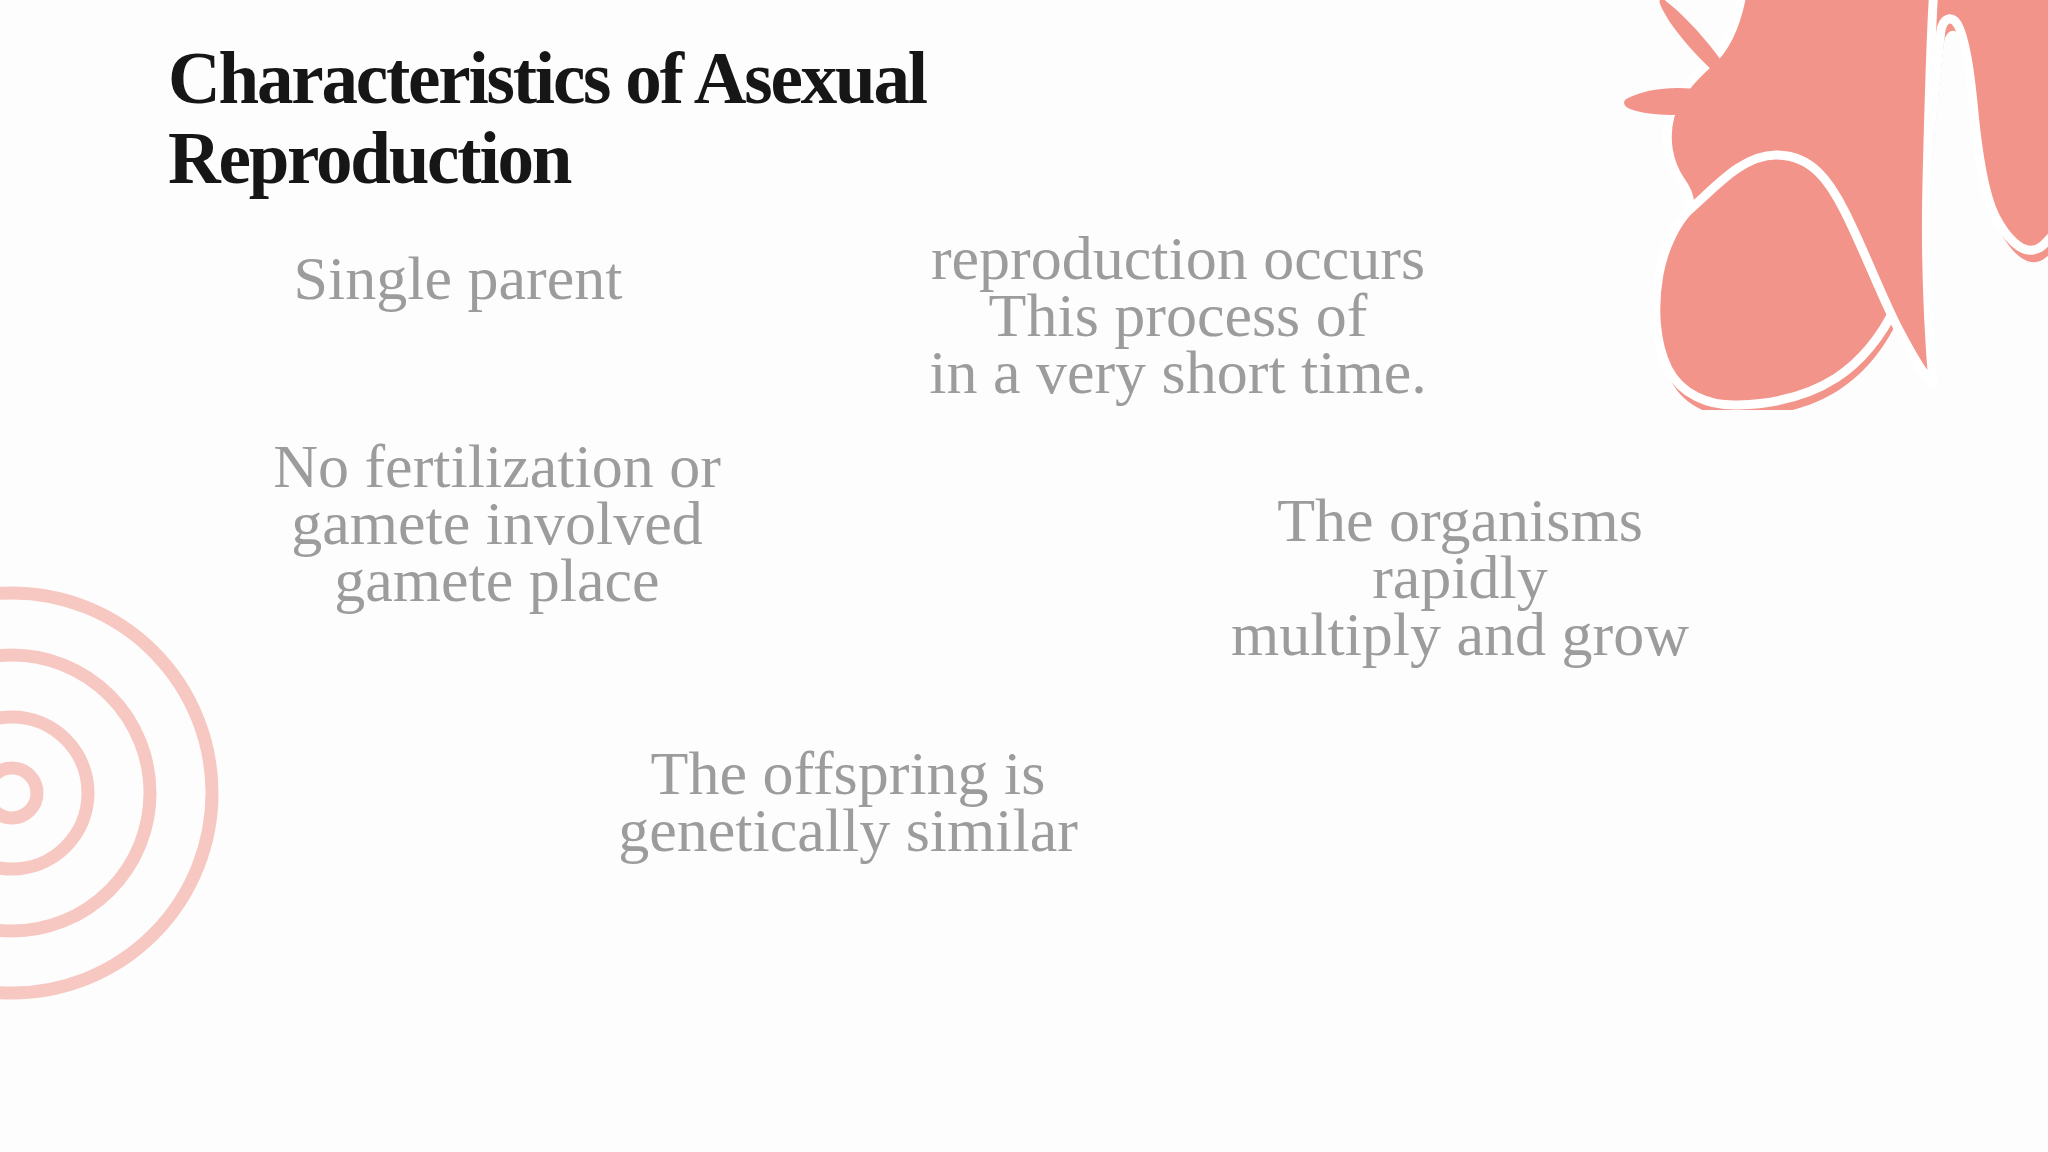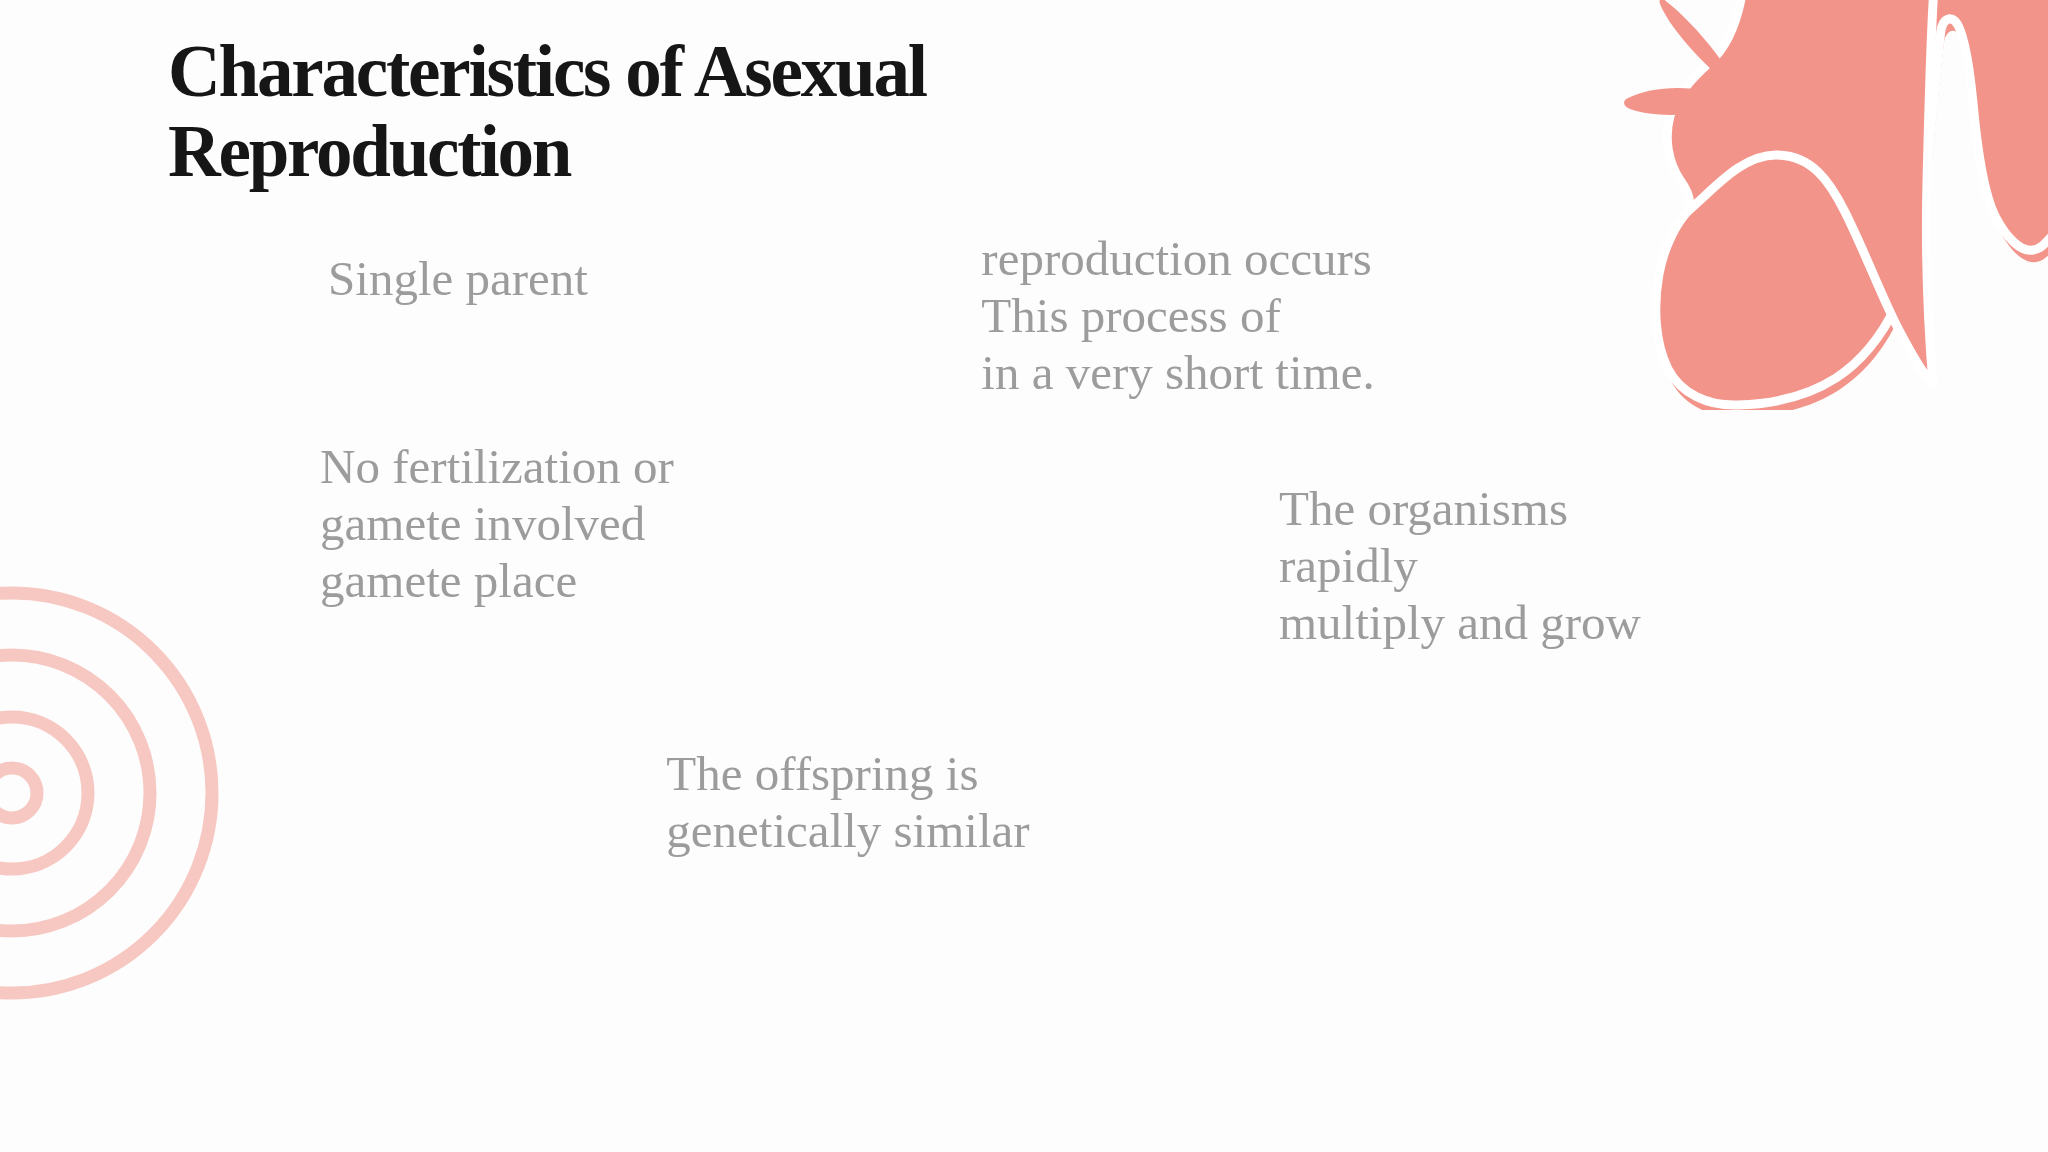--- a/index.html
+++ b/index.html
@@ -15,40 +15,41 @@
   }
   .slide {
     position: relative;
     width: 2048px;
     height: 1152px;
     overflow: hidden;
   }
   .slide-title {
     position: absolute;
     left: 168px;
-    top: 32px;
+    top: 39px;
     font-size: 73px;
     line-height: 80px;
     font-weight: 700;
     letter-spacing: -2.2px;
     color: var(--title-text, #161616);
     white-space: nowrap;
   }
   .char-text {
     position: absolute;
     transform: translateX(-50%);
-    font-size: 49px;
+    text-align: center;
+    font-size: 62px;
     line-height: 57px;
     color: var(--body-text, #9c9c9c);
     white-space: nowrap;
   }
   .char-text.t1 { left: 458px;  top: 250px; }
   .char-text.t2 { left: 497px;  top: 438px; }
   .char-text.t3 { left: 1178px; top: 230px; }
-  .char-text.t4 { left: 1460px; top: 480px; }
+  .char-text.t4 { left: 1460px; top: 492px; }
   .char-text.t5 { left: 848px;  top: 745px; }
 
   .blob-svg {
     position: absolute;
     top: 0;
     right: 0;
     width: 430px;
     height: 410px;
   }
   .blob-fill   { fill: var(--blob-pink, #f2948a); }

